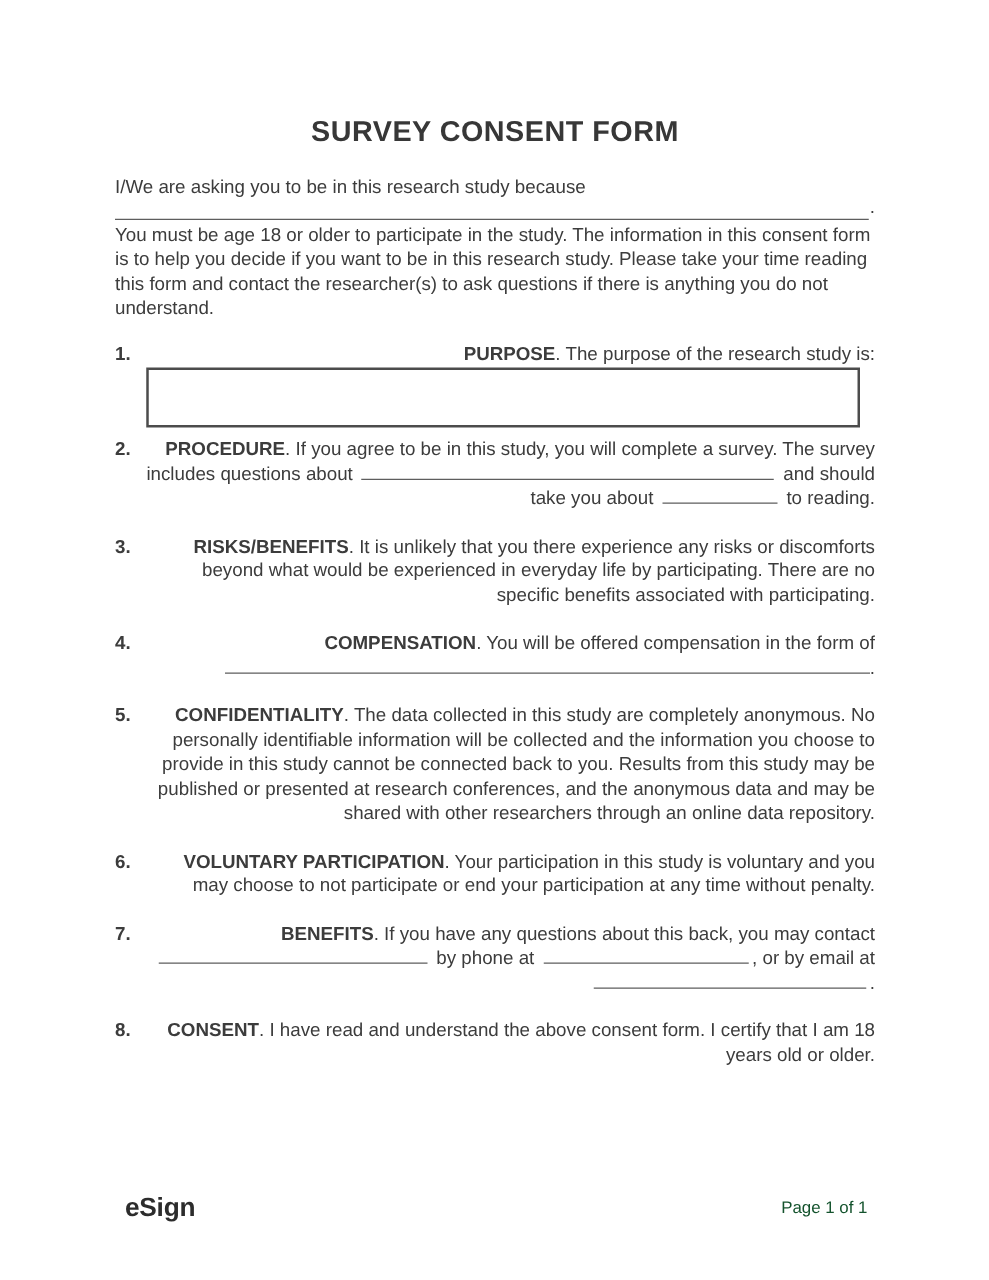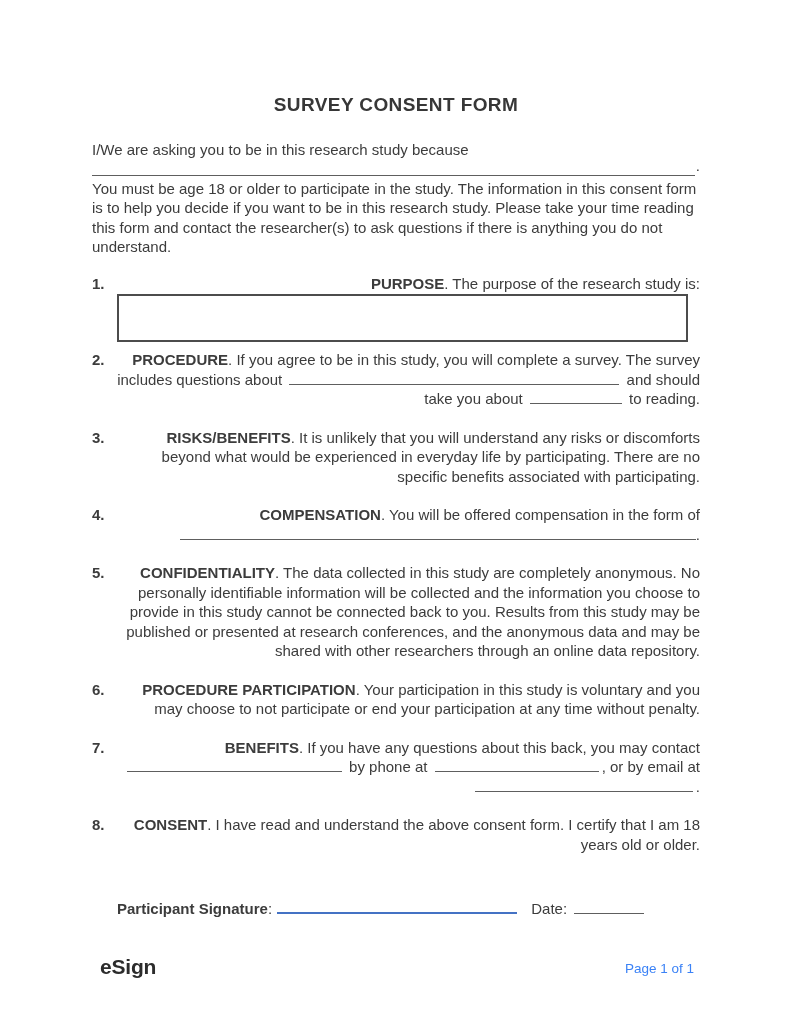--- a/index.html
+++ b/index.html
@@ -7,21 +7,21 @@
     position:relative;
     width:791px;height:1024px;
     background:#ffffff;
     font-family:"Liberation Sans", sans-serif;
     font-size:15px;line-height:19.5px;color:#3c3c3c;
     box-sizing:border-box;
     padding:92px 91px 0 92px;
     overflow:hidden;
   }
   .title{
-    font-size:19px;line-height:26px;font-weight:bold;color:#373737;
+    font-size:23px;line-height:26px;font-weight:bold;color:#373737;
     text-align:center;letter-spacing:0.4px;margin:0 0 22px 0;
   }
   .fieldrow{white-space:nowrap;}
   .blank{
     display:inline-block;height:13px;
     border-bottom:1.7px solid #5e5e5e;
     vertical-align:baseline;
   }
   .w168{width:168px;} .w195{width:195px;} .w165{width:165px;}
   .w330{width:330px;} .w92{width:92px;}
@@ -50,24 +50,24 @@
   .sig .row{margin-bottom:3px;white-space:nowrap;}
   .sig .lab-b{font-weight:bold;}
   .sigline{
     display:inline-block;height:13px;width:240px;
     border-bottom:2.5px solid #4472c4;
     margin:0 4px 0 5px;vertical-align:baseline;
   }
   .datewrap{margin-left:6px;}
   .footer{
     position:absolute;left:100px;right:97px;bottom:46px;
-    display:flex;justify-content:space-between;align-items:flex-end;
+    display:flex;justify-content:space-between;align-items:flex-start;
   }
   .brand{font-size:21px;line-height:22px;font-weight:bold;color:#2c2c2c;letter-spacing:-0.2px;}
-  .pageinfo{font-size:13.5px;color:#3b82f6;}
+  .pageinfo{font-size:13.5px;color:#14532d;}
 </style>
 </head>
 <body>
 
 <div class="page">
 
   <h1 class="title">SURVEY CONSENT FORM</h1>
 
 
 
@@ -97,21 +97,21 @@
         <span class="blank w330 inline"></span>
         <span>and should take you about</span>
         <span class="blank w92 inline"></span>
         <span>to reading.</span>
       </div>
     </div>
 
     <div class="item">
       <span class="num">3.</span>
       <div class="body">
-        <span class="hd">RISKS/BENEFITS</span><span>. It is unlikely that you will understand any risks or discomforts beyond what would be experienced in everyday life by participating. There are no specific benefits associated with participating.</span>
+        <span class="hd">RISKS/BENEFITS</span><span>. It is unlikely that you there experience any risks or discomforts beyond what would be experienced in everyday life by participating. There are no specific benefits associated with participating.</span>
       </div>
     </div>
 
     <div class="item">
       <span class="num">4.</span>
       <div class="body">
         <span class="hd">COMPENSATION</span><span>. You will be offered compensation in the form of</span><br>
         <span class="blank w516"></span><span>.</span>
       </div>
     </div>
@@ -119,21 +119,21 @@
     <div class="item">
       <span class="num">5.</span>
       <div class="body">
         <span class="hd">CONFIDENTIALITY</span><span>. The data collected in this study are completely anonymous. No personally identifiable information will be collected and the information you choose to provide in this study cannot be connected back to you. Results from this study may be published or presented at research conferences, and the anonymous data and may be shared with other researchers through an online data repository.</span>
       </div>
     </div>
 
     <div class="item">
       <span class="num">6.</span>
       <div class="body">
-        <span class="hd">PROCEDURE PARTICIPATION</span><span>. Your participation in this study is voluntary and you may choose to not participate or end your participation at any time without penalty.</span>
+        <span class="hd">VOLUNTARY PARTICIPATION</span><span>. Your participation in this study is voluntary and you may choose to not participate or end your participation at any time without penalty.</span>
       </div>
     </div>
 
     <div class="item">
       <span class="num">7.</span>
       <div class="body">
         <span class="hd">BENEFITS</span><span>. If you have any questions about this back, you may contact</span>
         <span class="blank w215 inline"></span>
         <span>by phone at</span>
         <span class="blank w164 inline"></span><span>, or by email at</span>
@@ -144,25 +144,20 @@
     <div class="item">
       <span class="num">8.</span>
       <div class="body">
         <span class="hd">CONSENT</span><span>. I have read and understand the above consent form. I certify that I am 18 years old or older.</span>
       </div>
     </div>
 
   </div>
 
   <div class="sig">
-    <div class="row">
-      <span class="lab-b">Participant Signature</span><span>:</span><span class="sigline"></span>
-      <span class="datewrap">Date:</span>
-      <span class="blank w70 inline"></span>
-    </div>
   </div>
 
   <div class="footer">
     <span class="brand">eSign</span>
     <span class="pageinfo">Page 1 of 1</span>
   </div>
 
 </div>
 
 </body></html>

